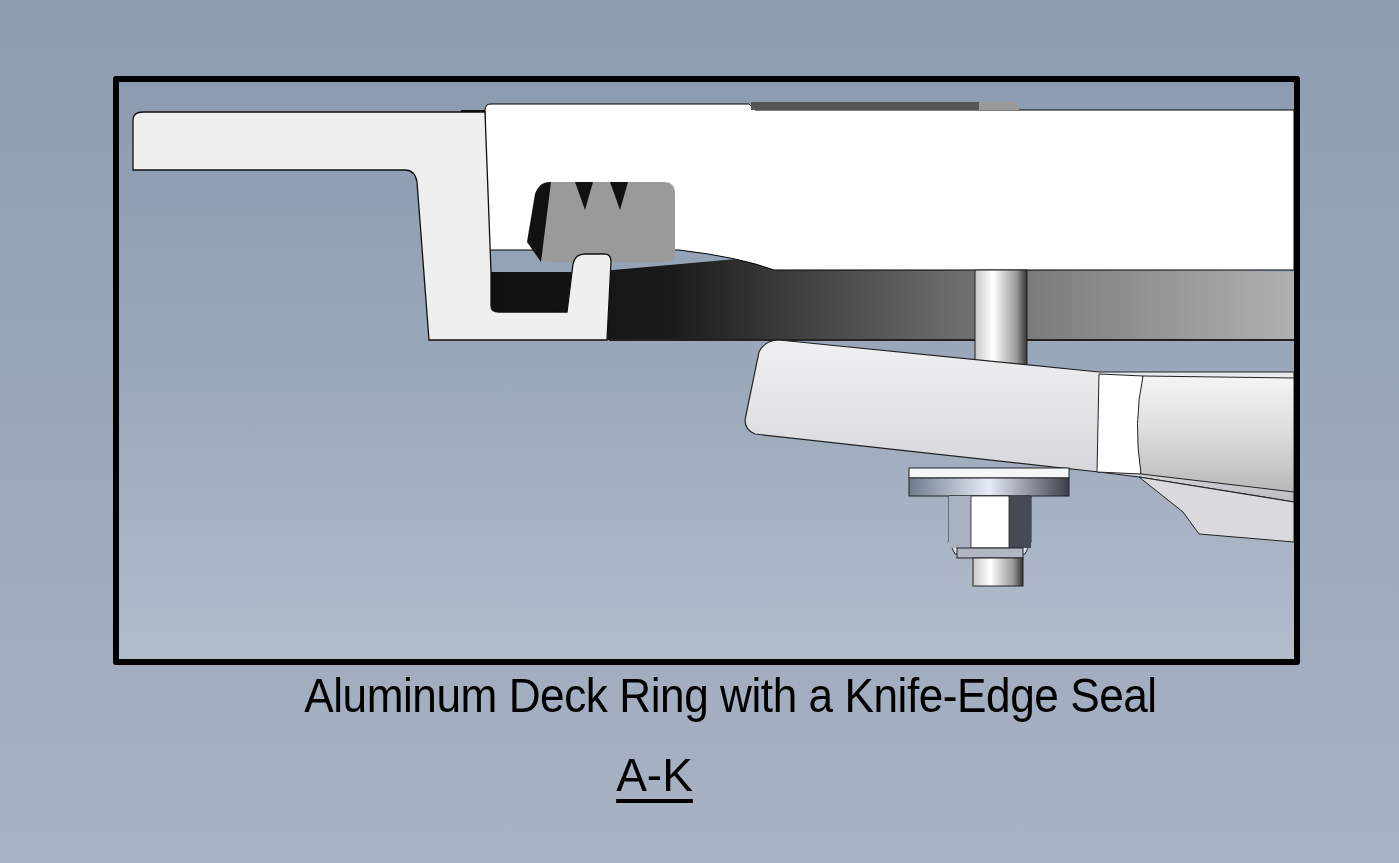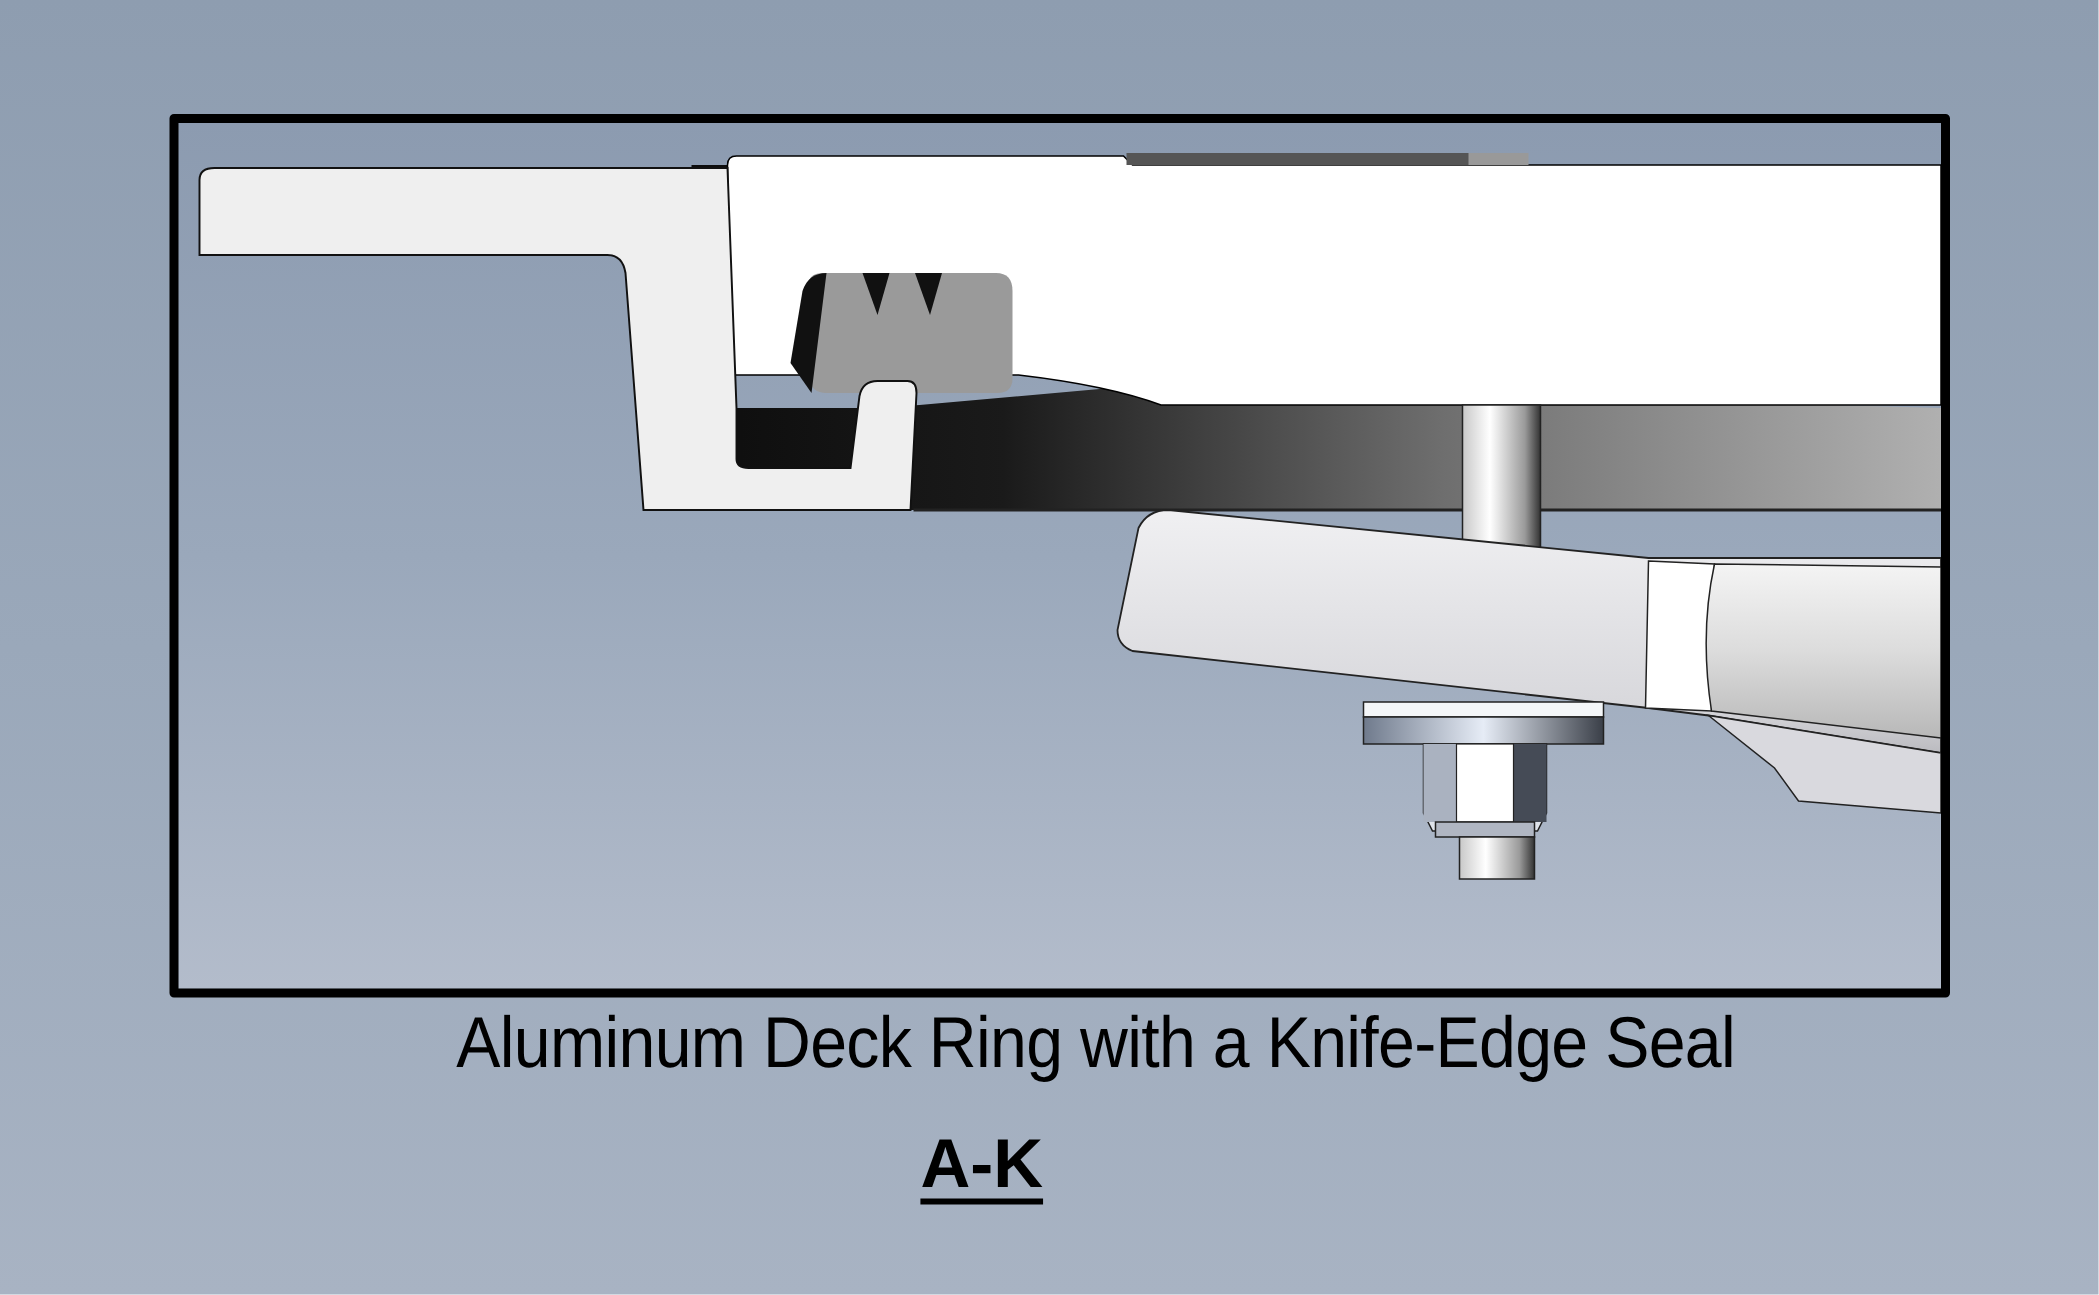--- a/index.html
+++ b/index.html
@@ -16,21 +16,21 @@
     .frame svg { position: absolute; left: 0; top: 0; }
     .caption {
       position: absolute; left: 0; width: 1399px; top: 668px;
       text-align: center; color: #000; font-size: 48px; letter-spacing: -0.5px;
       padding-left: 62px; box-sizing: border-box;
       font-family: "Liberation Sans", "DejaVu Sans", sans-serif;
       transform: scaleX(0.92); transform-origin: 730px 0;
     }
     .code {
       position: absolute; left: 0; width: 1225px; top: 748px;
-      text-align: center; font-size: 46px; font-weight: bold; color: #000;
+      text-align: center; font-size: 46px; font-weight: normal; color: #000;
       padding-left: 84px; box-sizing: border-box;
     }
     .code span { text-decoration: underline; text-decoration-thickness: 4px; text-underline-offset: 8px; }
   </style>
 </head>
 <body>
 
 <div class="frame">
   <svg width="1175" height="577" viewBox="0 0 1175 577">
     <defs>

